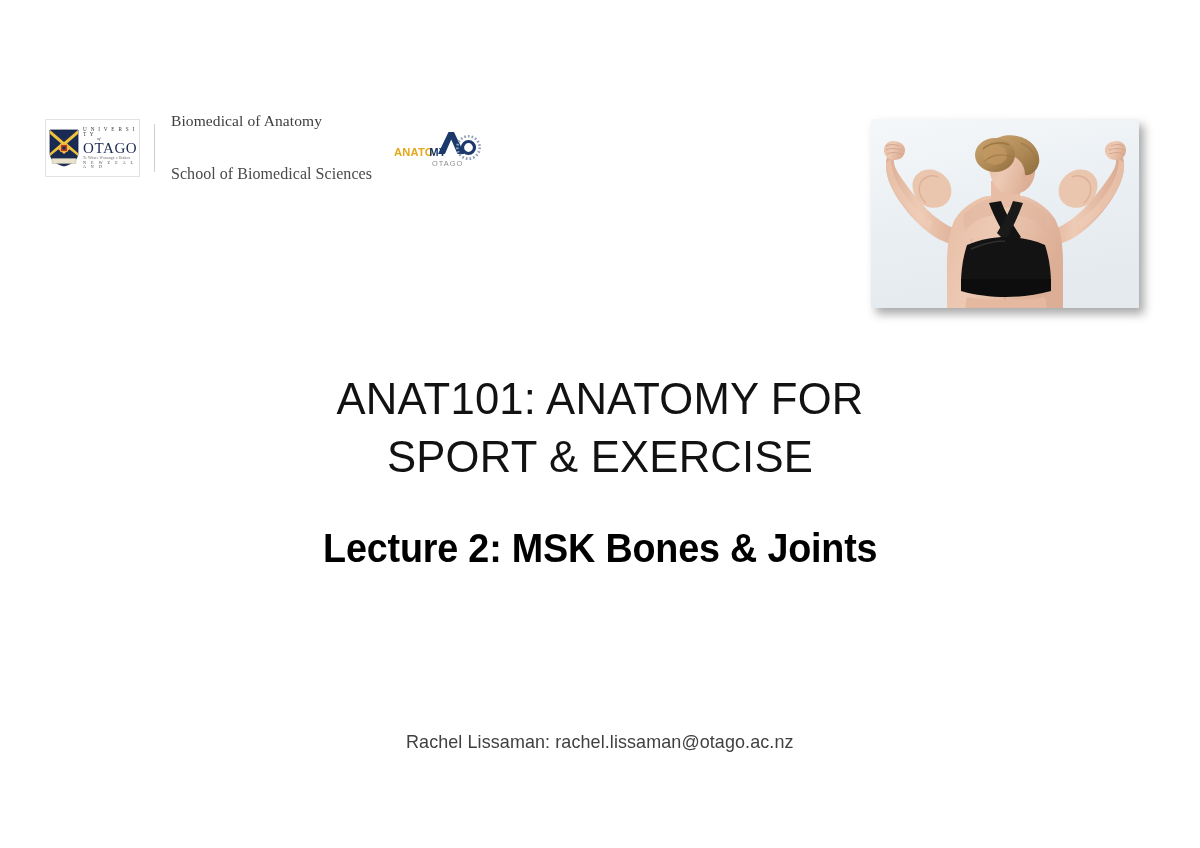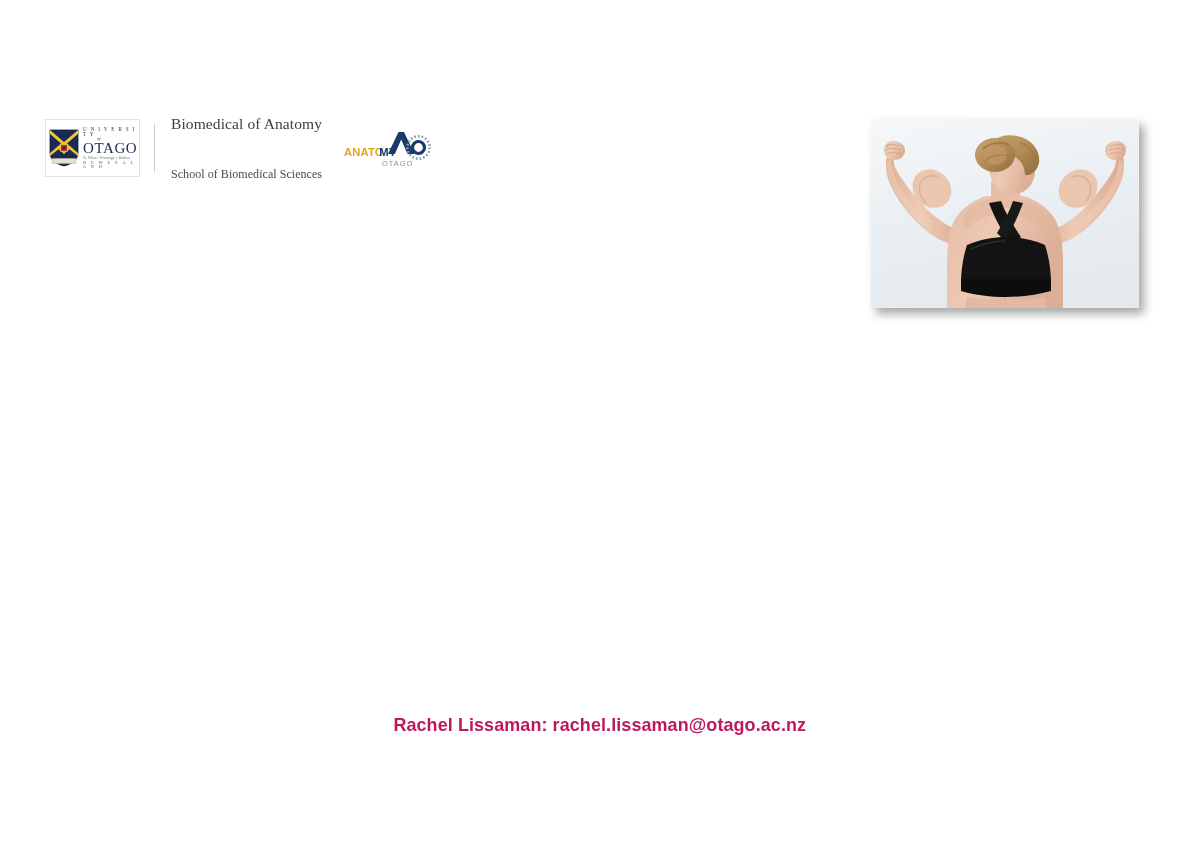--- a/index.html
+++ b/index.html
@@ -98,21 +98,21 @@
     font-family: "Liberation Serif", serif;
     color: #4a4a4a;
     line-height: 1.18;
   }
   .dept-line1 {
     font-size: 15.5px;
     color: #3d3d3d;
     letter-spacing: 0.1px;
   }
   .dept-line2 {
-    font-size: 12px;
+    font-size: 16px;
     color: #4a4a4a;
     letter-spacing: 0.05px;
     margin-top: 34px;
   }
 
   
   .anatomy-logo {
     margin-left: 22px;
     position: relative;
     width: 92px;
@@ -168,27 +168,27 @@
     font-size: 41px;
     line-height: 1.2;
     color: #000000;
     letter-spacing: -0.2px;
   }
   .title-sub span { display: inline-block; transform: scaleX(0.92); }
 
   .presenter {
     position: absolute;
     left: 0;
-    top: 714px;
+    top: 731px;
     width: 1200px;
     text-align: center;
     font-family: "Liberation Sans", sans-serif;
-    font-weight: 700;
+    font-weight: 400;
     font-size: 18.5px;
-    color: #be185d;
+    color: #404040;
     letter-spacing: 0.1px;
   }
   .presenter span { display: inline-block; transform: scaleX(0.97); }
 </style>
 </head>
 <body>
 
 <div class="slide">
 
   <div class="brand-row">
@@ -331,19 +331,26 @@
                  C178 138 180 152 180 164 L90 164 C90 152 92 138 96 126 Z" fill="#131313"></path>
         <path d="M90 160 L180 160 L180 172 C166 176 148 178 135 178 C120 178 104 176 90 172 Z" fill="#0d0d0d"></path>
 
         <path d="M100 130 C114 124 126 122 134 122" stroke="#3a3a3a" stroke-width="1.4" fill="none" opacity="0.7"></path>
 
         <path d="M96 178 C112 182 156 182 174 178 L176 189 L94 189 Z" fill="#e5b9a0"></path>
       </svg>
     </div>
   </div>
 
-
+  <div class="title-main">
+    <span class="ln">ANAT101: ANATOMY FOR</span>
+    <span class="ln">SPORT &amp; EXERCISE</span>
+  </div>
+
+  <div class="title-sub">
+    <span>Lecture 2: MSK Bones &amp; Joints</span>
+  </div>
 
   <div class="presenter">
     <span>Rachel Lissaman: rachel.lissaman@otago.ac.nz</span>
   </div>
 
 </div>
 
 </body></html>

